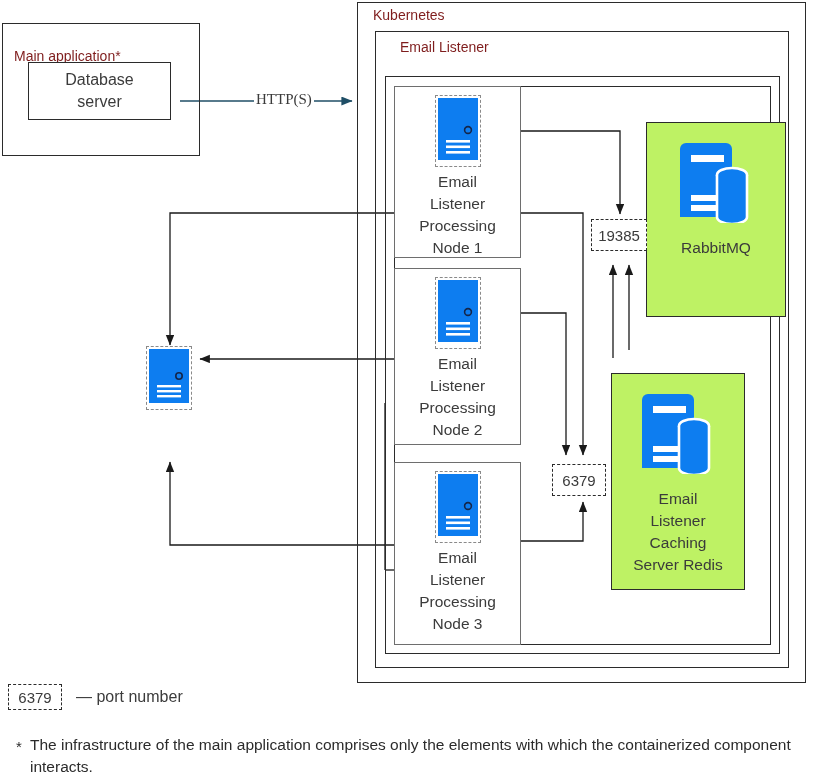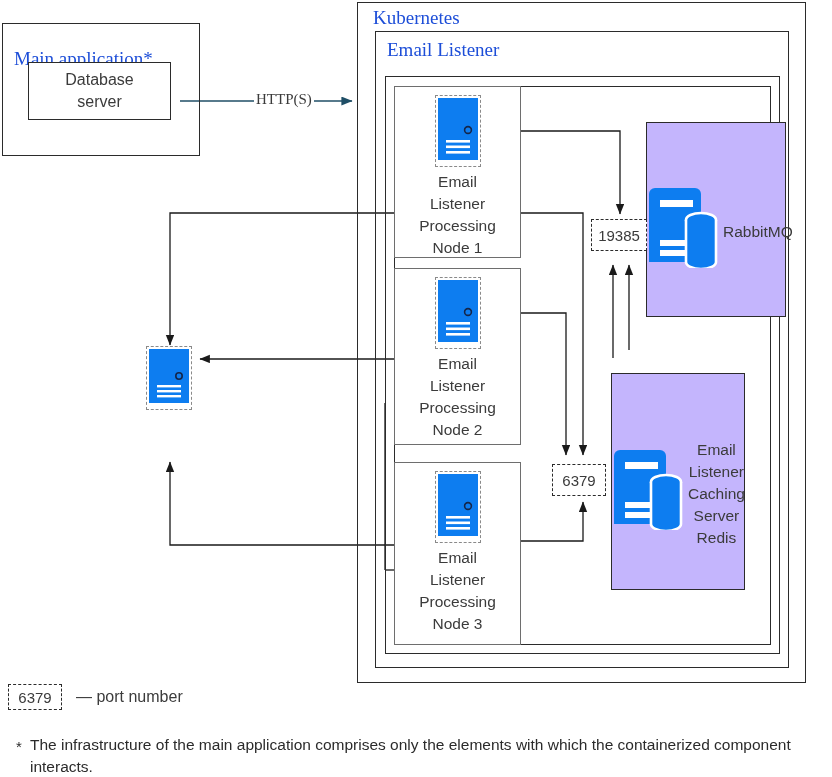--- a/index.html
+++ b/index.html
@@ -28,25 +28,24 @@
     pointer-events: none;
   }
   .box {
     position: absolute;
     border: 1px solid #2b2b2b;
     box-sizing: border-box;
     background: transparent;
   }
   .group-label {
     position: absolute;
-    font-size: 19px;
-    color: #1d4ed8;
+    font-size: 14px;
+    color: #7f1d1d;
     white-space: nowrap;
     line-height: 1;
-    font-family: Liberation Serif, serif;
   }
   .node-card {
     position: absolute;
     border: 1px solid #6e6e6e;
     box-sizing: border-box;
     background: #ffffff;
     display: flex;
     flex-direction: column;
     align-items: center;
     justify-content: flex-start;
@@ -57,23 +56,23 @@
     line-height: 1.42;
     text-align: center;
     color: #3b3b3b;
     margin-top: 4px;
     white-space: pre-line;
   }
   .svc-card {
     position: absolute;
     border: 1px solid #2b2b2b;
     box-sizing: border-box;
-    background: #c4b5fd;
-    display: flex;
-    flex-direction: row;
+    background: #bef264;
+    display: flex;
+    flex-direction: column;
     align-items: center;
     justify-content: flex-start;
     padding-top: 14px;
   }
   .svc-card .caption {
     font-size: 15.5px;
     line-height: 1.42;
     text-align: center;
     color: #3b3b3b;
     margin-top: 10px;
@@ -229,21 +228,21 @@
   <div class="group-label" style="left:14px; top:29px;margin-top:20px;">Main application*</div>
   <div class="plain-card" style="left:28px; top:62px; width:143px; height:58px;">Database
 server</div>
 
   <div class="edge-label" style="left:254px; top:91px;">HTTP(S)</div>
 
   <div class="box" style="left:357px; top:2px; width:449px; height:681px;"></div>
   <div class="group-label" style="left:373px; top:8px;">Kubernetes</div>
 
   <div class="box" style="left:375px; top:31px; width:414px; height:637px;"></div>
-  <div class="group-label" style="left:387px; top:40px;">Email Listener</div>
+  <div class="group-label" style="left:400px; top:40px;">Email Listener</div>
 
   <div class="box" style="left:385px; top:76px; width:395px; height:578px;"></div>
 
   <div class="box" style="left:394px; top:86px; width:377px; height:559px;"></div>
 
   <div class="node-card" style="left:394px; top:86px; width:127px; height:172px;">
     <span class="srv-icon-dashed">
       <svg width="40" height="62" viewBox="0 0 40 62" xmlns="http://www.w3.org/2000/svg">
         <rect x="0" y="0" width="40" height="62" fill="#0d7df0"></rect>
         <circle cx="30" cy="32" r="3.4" fill="none" stroke="#14264a" stroke-width="1.6"></circle>

